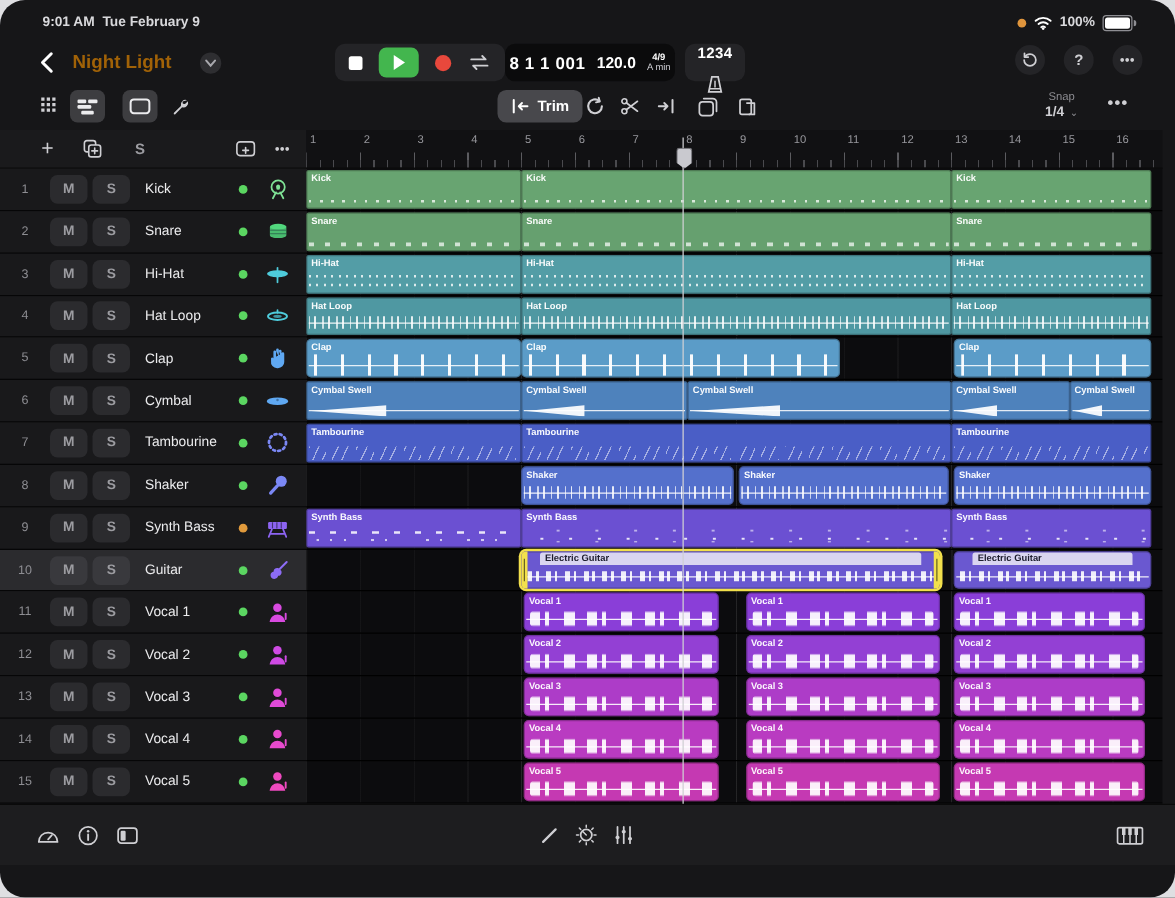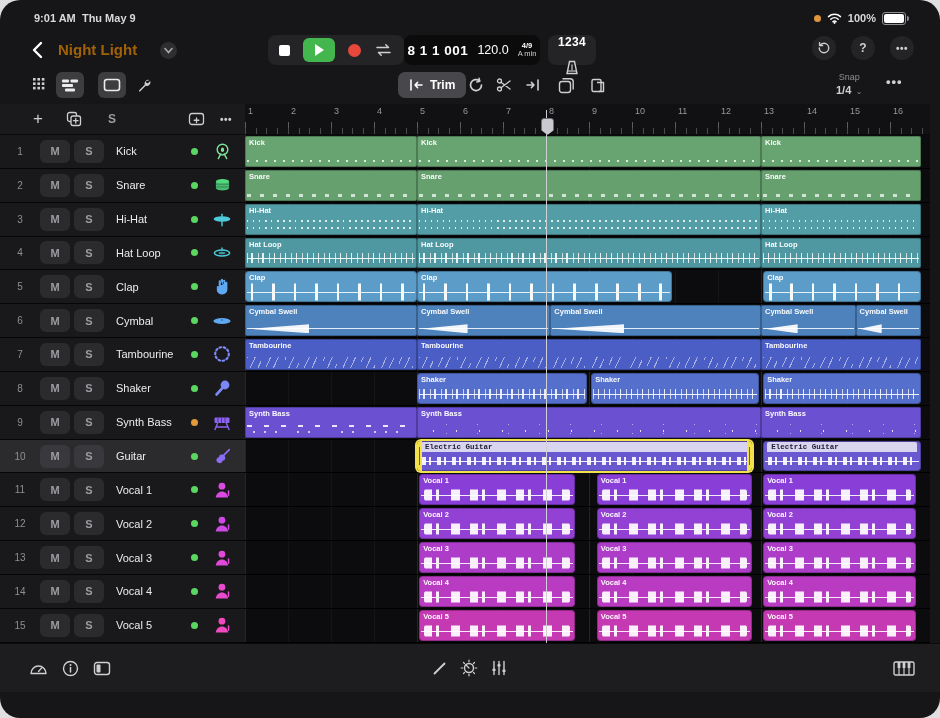--- a/index.html
+++ b/index.html
@@ -16,21 +16,21 @@
   .back{position:absolute;left:28px;top:8px;width:22px;height:24px;}
   .title{position:absolute;left:58px;top:11px;font-size:15px;font-weight:700;color:#a16207;}
   .title-chev{position:absolute;left:160px;top:12px;width:17px;height:17px;border-radius:50%;background:#2e2e31;display:flex;align-items:center;justify-content:center;}
   .transport{position:absolute;left:268px;top:5px;width:128px;height:30px;background:#242427;border-radius:8px;display:flex;align-items:center;justify-content:space-around;padding:0 4px;}
   .t-stop{width:11px;height:11px;background:#fff;border-radius:2px;}
   .t-play{width:32px;height:24px;background:#43b64e;border-radius:6px;display:flex;align-items:center;justify-content:center;}
   .t-play i{width:0;height:0;border-left:9px solid #fff;border-top:6px solid transparent;border-bottom:6px solid transparent;margin-left:2px;}
   .t-rec{width:13px;height:13px;background:#e8483c;border-radius:50%;}
   .lcd{position:absolute;left:404px;top:5px;width:136px;height:30px;background:#0b0b0c;border-radius:8px;display:flex;align-items:center;justify-content:center;gap:9px;}
   .lcd .pos{font-size:13.5px;font-weight:700;color:#fff;letter-spacing:.5px;white-space:nowrap;}
-  .lcd .tempo{font-size:12.5px;font-weight:400;color:#fff;}
+  .lcd .tempo{font-size:12.5px;font-weight:700;color:#fff;}
   .lcd .sigkey{display:flex;flex-direction:column;align-items:center;line-height:8px;}
   .lcd .sigkey b{font-size:7.5px;color:#fff;}
   .lcd .sigkey span{font-size:7.5px;color:#cfcfd4;}
   .countpill{position:absolute;left:548px;top:5px;height:30px;background:#242427;border-radius:8px;display:flex;align-items:center;gap:10px;padding:0 10px;flex-direction:column;}
   .countpill .num{font-size:12px;font-weight:700;color:#fff;letter-spacing:.3px;}
   .hdr-circles{position:absolute;right:26px;top:6px;display:flex;gap:15px;}
   .circ{width:24px;height:24px;border-radius:50%;background:#242427;display:flex;align-items:center;justify-content:center;color:#cfcfd3;font-size:12px;font-weight:700;}
   
   .toolbar{position:absolute;top:70px;left:0;right:0;height:34px;}
   .tb-btn{position:absolute;top:2px;width:28px;height:26px;border-radius:6px;display:flex;align-items:center;justify-content:center;}
@@ -58,21 +58,21 @@
   .tname{flex:1;margin-left:8px;font-size:11px;color:#ececee;white-space:nowrap;overflow:hidden;}
   .tdot{width:7px;height:7px;border-radius:50%;margin-right:12px;}
   .ticon{width:24px;height:20px;margin-right:11px;display:flex;align-items:center;justify-content:center;}
   .lanes{position:absolute;left:245px;top:31px;right:10px;bottom:0;background:#0c0c0e;overflow:hidden;}
   .lane{position:relative;height:33.85px;box-sizing:border-box;border-bottom:1px solid #000;background:
      repeating-linear-gradient(90deg,rgba(255,255,255,.07) 0 1px,transparent 1px 172px),
      repeating-linear-gradient(90deg,rgba(255,255,255,.035) 0 1px,transparent 1px 43px);}
   .region{position:absolute;top:1px;bottom:1px;border-radius:2px;overflow:hidden;box-shadow:inset 0 0 0 1px rgba(0,0,0,.25);}
   .region.round{border-radius:4px;}
   .rlabel{position:relative;z-index:2;font-size:7.5px;font-weight:600;color:rgba(255,255,255,.96);padding:2px 4px 0;white-space:nowrap;overflow:hidden;}
-  .rhead{position:relative;z-index:2;height:10px;margin:1px 4px 0;background:#d9d5f0;border-radius:2px 2px 0 0;color:#1d1d2e;font-size:7.5px;font-weight:700;line-height:10px;padding:0 4px;box-sizing:border-box;white-space:nowrap;overflow:hidden;font-family:Liberation Mono, monospace;}
+  .rhead{position:relative;z-index:2;height:10px;margin:1px 15px 0;background:#d9d5f0;border-radius:2px 2px 0 0;color:#1d1d2e;font-size:7.5px;font-weight:700;line-height:10px;padding:0 4px;box-sizing:border-box;white-space:nowrap;overflow:hidden;}
   .region.selected{box-shadow:0 0 0 2px #f2e04c, inset 0 0 0 1px rgba(0,0,0,.25);}
   .hndl{position:absolute;z-index:3;top:0;bottom:0;width:5px;background:#f2e04c;}
   .hndl:after{content:"";position:absolute;left:2px;top:6px;bottom:6px;width:1px;background:#6b6420;}
   .hndl.l{left:0;border-radius:3px 0 0 3px}.hndl.r{right:0;border-radius:0 3px 3px 0}
   .pat{position:absolute;z-index:1;left:2px;right:2px;top:10px;bottom:1px;}
   .pat:before,.pat:after{content:"";position:absolute;}
   .pat-dash:after{left:0;right:0;bottom:4px;height:2px;background:repeating-linear-gradient(90deg,rgba(255,255,255,.75) 0 2px,transparent 2px 9px);}
   .pat-dash2:after{left:0;right:0;bottom:3px;height:3px;background:repeating-linear-gradient(90deg,rgba(255,255,255,.7) 0 4px,transparent 4px 13px);}
   .pat-dotrows:before{left:0;right:0;top:30%;height:2px;background:repeating-linear-gradient(90deg,rgba(255,255,255,.8) 0 1.5px,transparent 1.5px 6px);}
   .pat-dotrows:after{left:0;right:0;top:68%;height:2px;background:repeating-linear-gradient(90deg,rgba(255,255,255,.8) 0 1.5px,transparent 1.5px 6px);}
@@ -97,21 +97,21 @@
   .bb-ico{position:absolute;top:12px;width:24px;height:24px;display:flex;align-items:center;justify-content:center;color:#cfcfd3;}
   svg{display:block}
 </style>
 </head>
 <body>
 
 <div class="device">
 
   <div class="statusbar">
     <div>
-      <span>9:01 AM</span>&nbsp;&nbsp;<span>Thu May 9</span>
+      <span>9:01 AM</span>&nbsp;&nbsp;<span>Tue February 9</span>
     </div>
     <div class="sb-right">
       <span class="dot-orange"></span>
       <span>
           <svg width="15" height="11" viewBox="0 0 15 11">
             <path d="M1.5 3.6a9 9 0 0112 0M3.8 6.2a5.6 5.6 0 017.4 0M6 8.7a2.4 2.4 0 013 0" stroke="#fff" stroke-width="1.5" fill="none" stroke-linecap="round"></path>
             <circle cx="7.5" cy="9.8" r="1.1" fill="#fff"></circle>
           </svg>
         </span>
       <span>100%</span>

